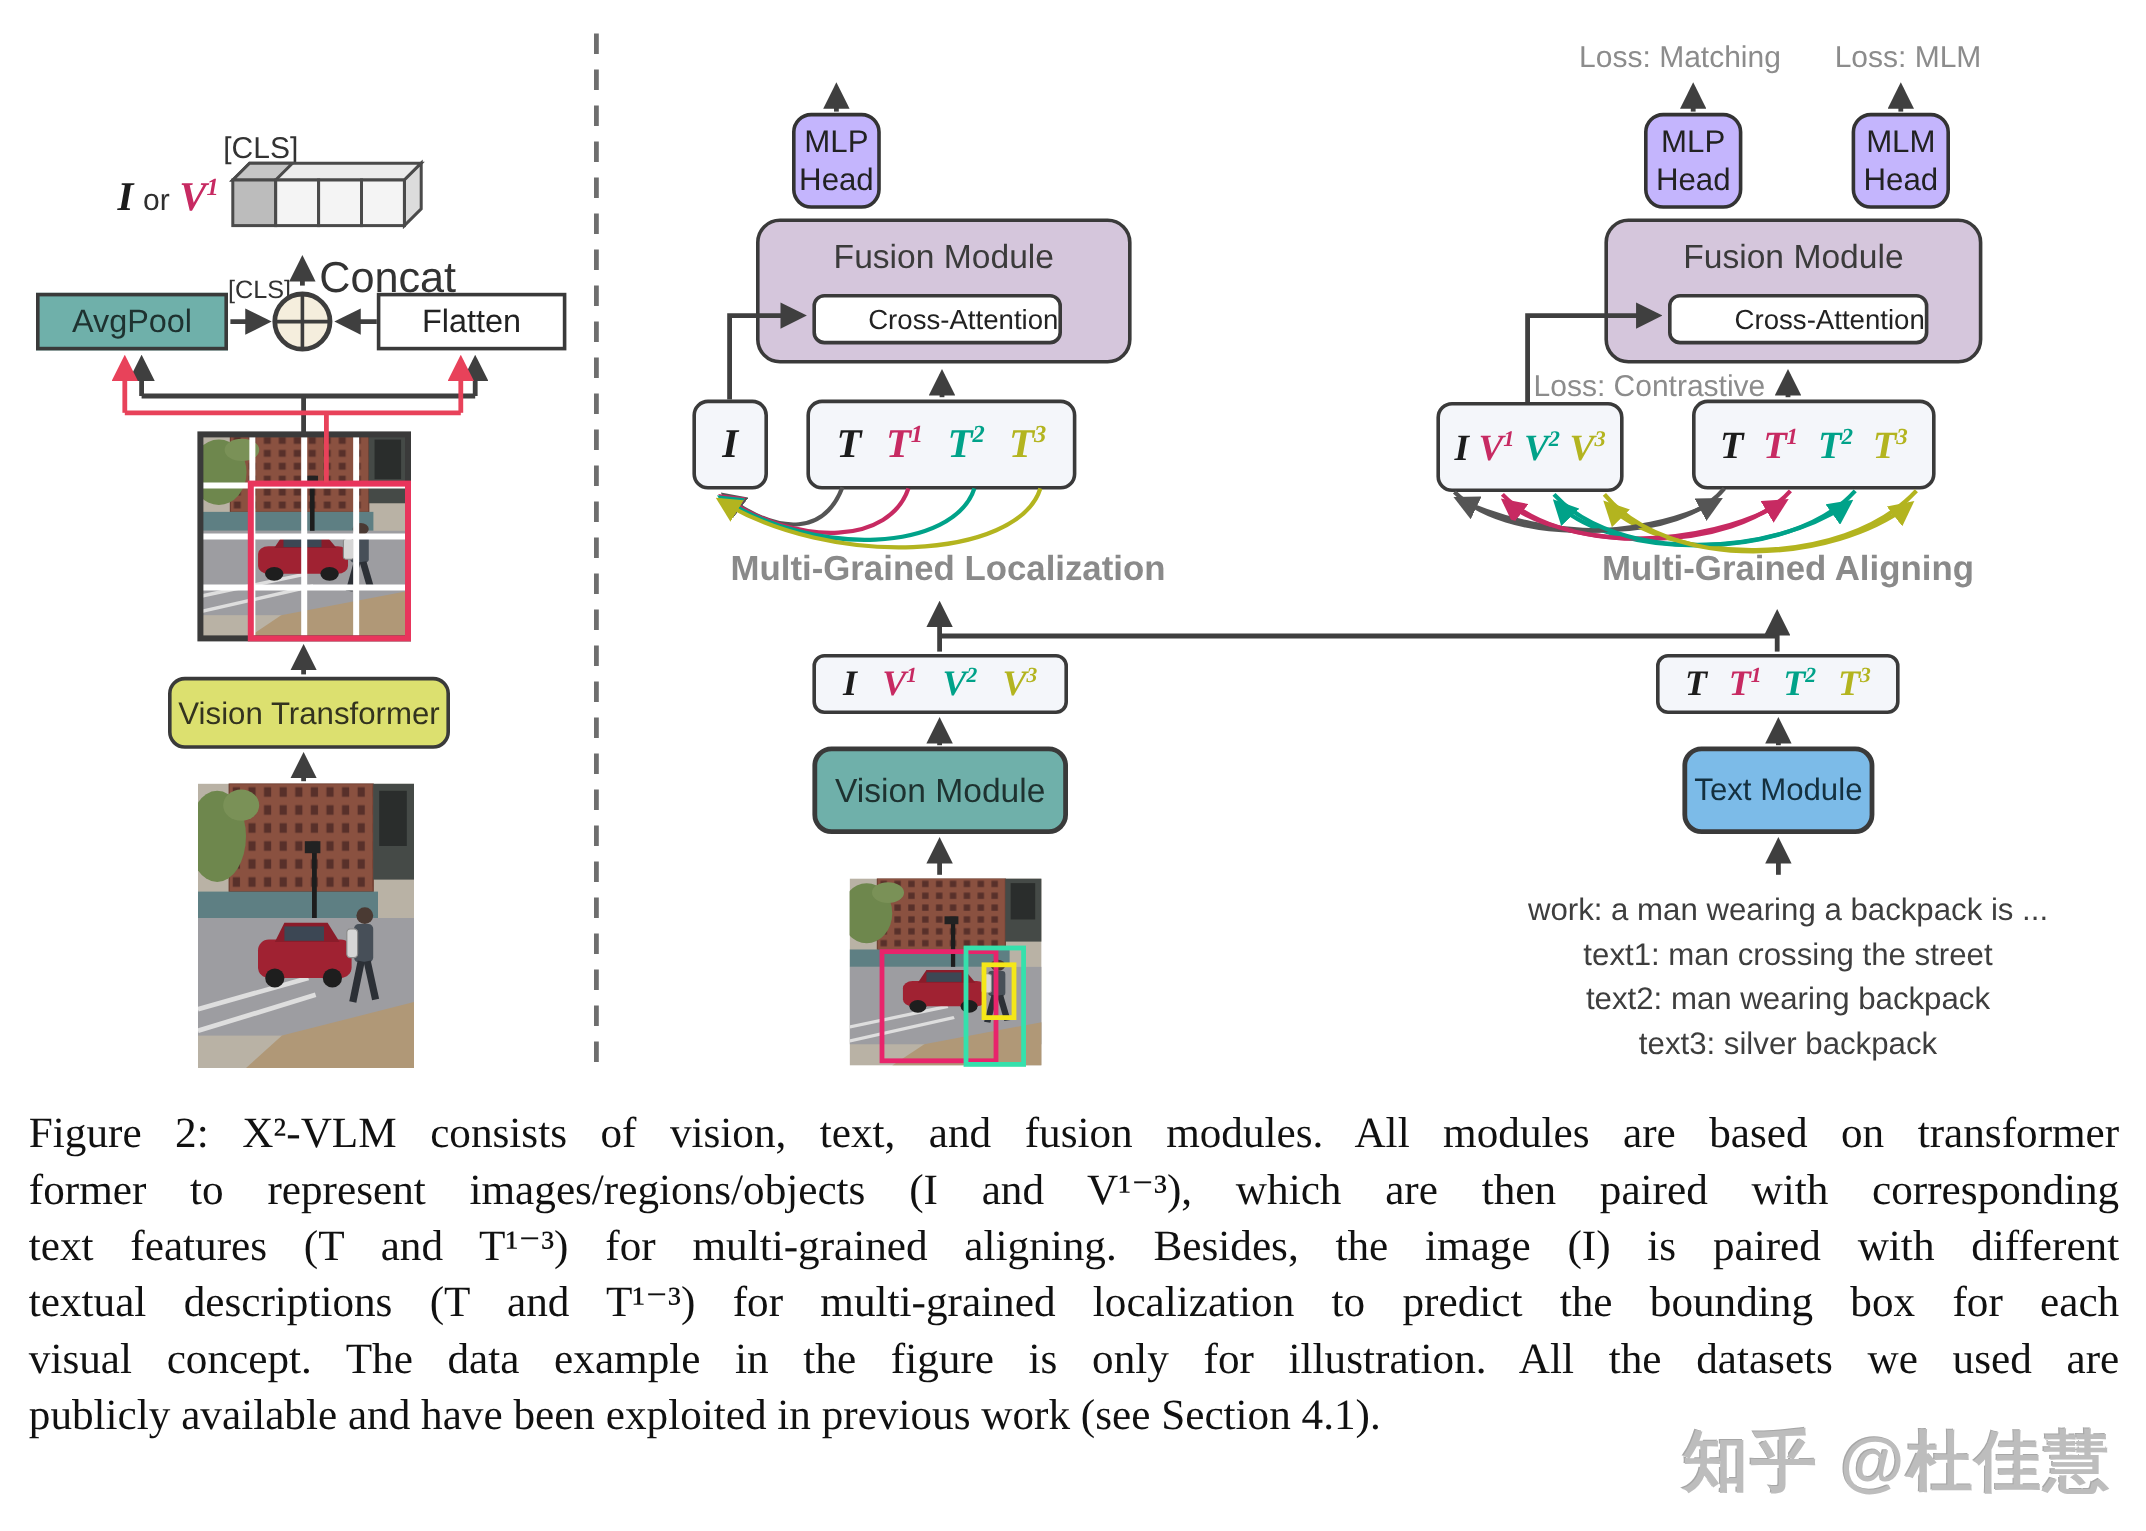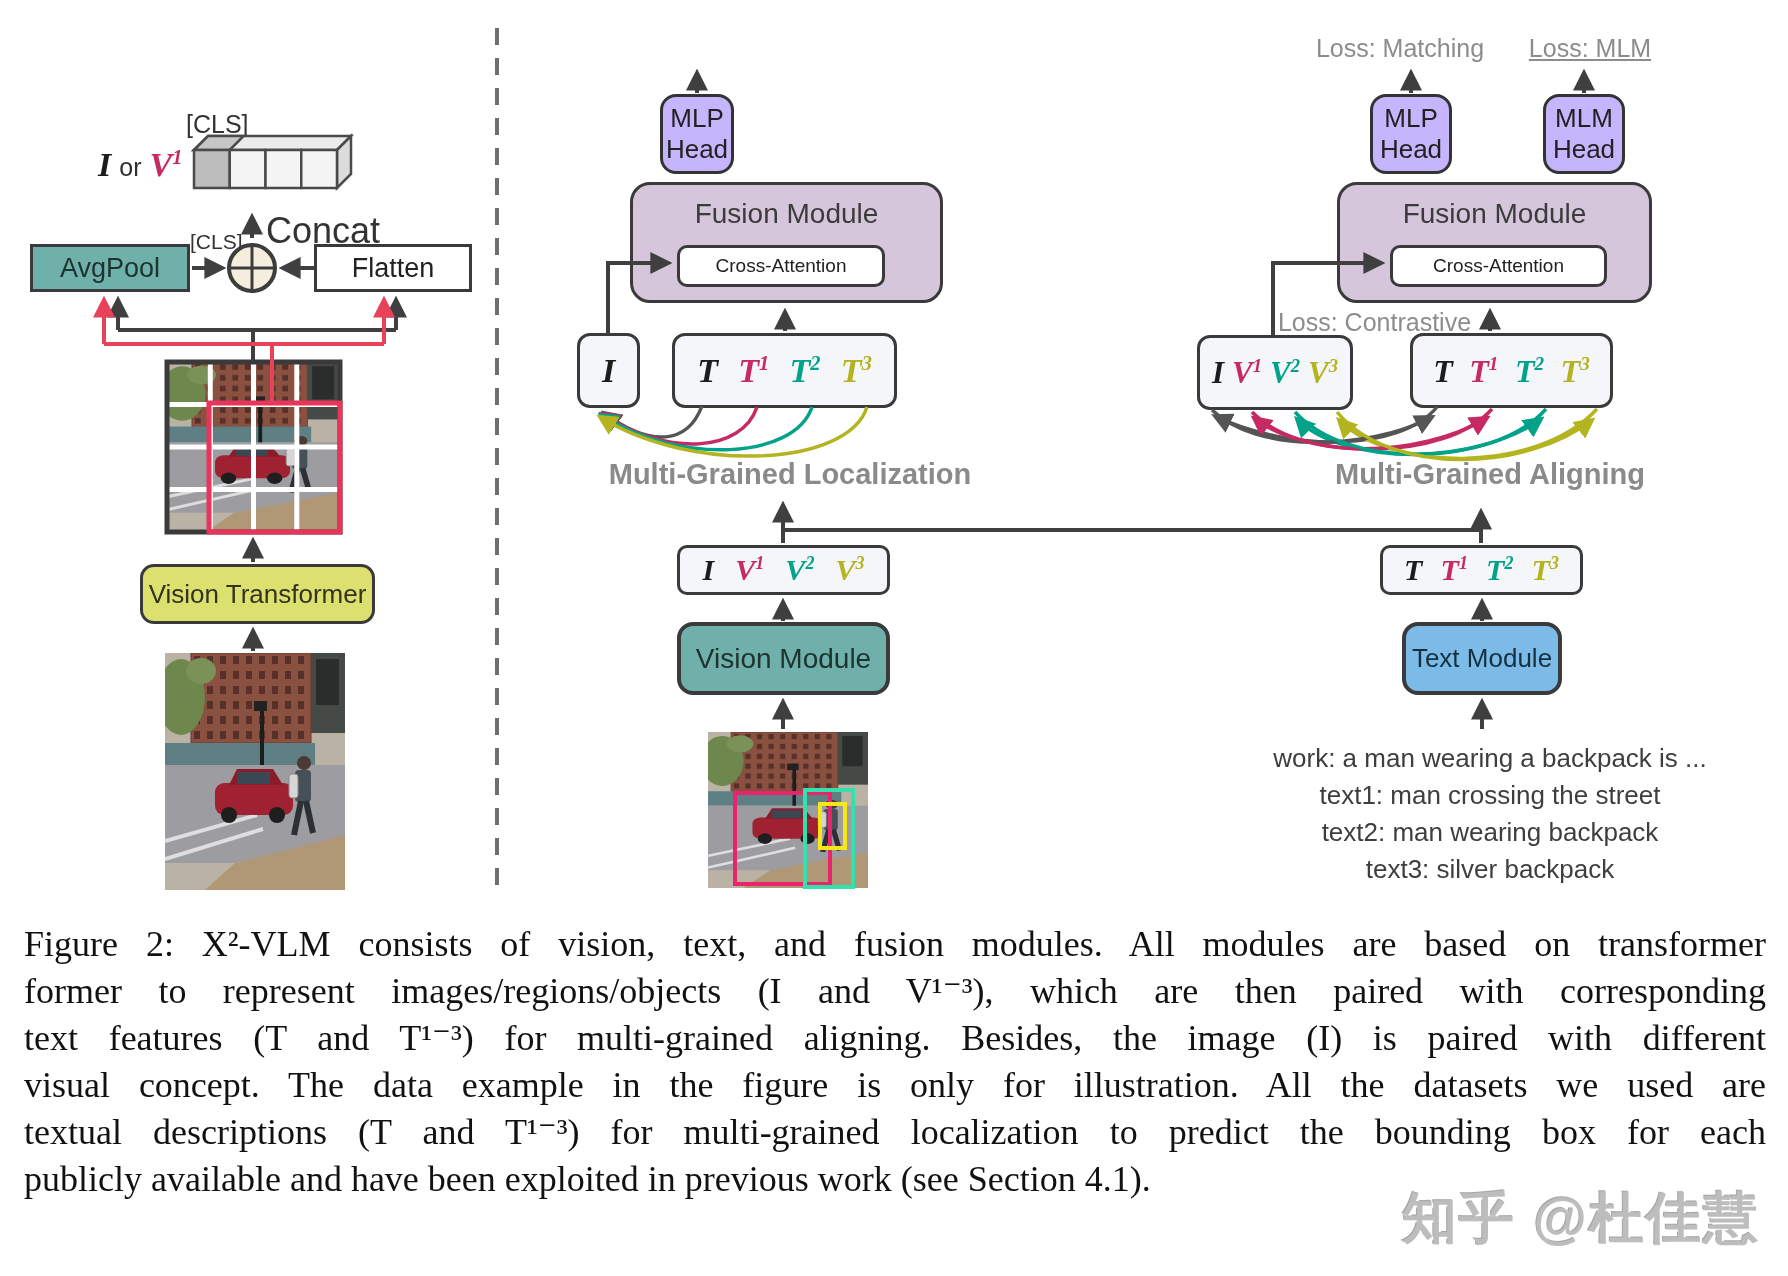--- a/index.html
+++ b/index.html
@@ -7,21 +7,21 @@
         font-family:"Liberation Sans",sans-serif;color:#222;}
   .abs{position:absolute;box-sizing:border-box;}
   .box{position:absolute;box-sizing:border-box;border:3px solid #3a3a3a;background:#fff;
        display:flex;align-items:center;justify-content:center;text-align:center;}
   .glabel{color:#8c8c8c;}
   .section-label{font-weight:bold;color:#8a8a8a;font-size:29px;text-align:center;}
   .head-box{border-radius:16px;border:3.5px solid #333;background:#c4b5fd;font-size:26px;
             line-height:31px;white-space:pre-line;text-align:center;}
   .fusion{background:#d5c6dc;border:3.5px solid #3a3a3a;border-radius:20px;
           align-items:flex-start;padding-top:13px;font-size:28px;color:#3b3b3b;}
-  .ca{border-radius:10px;font-size:19px;border-width:3px;}
+  .ca{border-radius:10px;font-size:23px;border-width:3px;justify-content:flex-end;}
   .tok-box{position:absolute;box-sizing:border-box;background:#f4f6fa;border:3px solid #3a3a3a;
            border-radius:13px;display:flex;align-items:center;justify-content:space-around;padding:0 12px;}
   .tok{font-family:"Liberation Serif","DejaVu Serif",serif;font-style:italic;font-weight:600;line-height:1;}
   .tok sup{font-size:0.6em;line-height:0;}
   .tok.plain{font-family:"Liberation Sans",sans-serif;font-style:normal;font-weight:normal;font-size:25px;}
   .teal{background:#6fb0aa;color:#1e3230;}
   .yellow{background:#dce06f;border-radius:14px;}
   .blue{background:#7cbbe8;border-radius:16px;border-width:4px;color:#14303f;}
   .tealbig{background:#6fb0aa;border-radius:16px;border-width:4px;color:#1e3230;}
   #caption{position:absolute;left:24px;top:921px;width:1742px;}
@@ -92,21 +92,21 @@
       <span class="tok" style="color: rgb(199, 42, 98);">V<sup>1</sup></span>
       <span class="tok" style="color: rgb(0, 162, 137);">V<sup>2</sup></span>
       <span class="tok" style="color: rgb(179, 180, 31);">V<sup>3</sup></span>
     </div>
 
   <div class="box tealbig" style="left:677px;top:622px;width:213px;height:73px;font-size:28px;">
     <span>Vision Module</span>
   </div>
 
   <div class="abs glabel" style="left:1300px;top:34px;width:200px;text-align:center;font-size:25px;">Loss: Matching</div>
-  <div class="abs glabel" style="left:1490px;top:34px;width:200px;text-align:center;font-size:25px;text-decoration:underline;">Loss: MLM</div>
+  <div class="abs glabel" style="left:1490px;top:34px;width:200px;text-align:center;font-size:25px;">Loss: MLM</div>
 
   <div class="box head-box" style="left:1370px;top:94px;width:82px;height:80px;">MLP
 Head</div>
   <div class="box head-box" style="left:1543px;top:94px;width:82px;height:80px;">MLM
 Head</div>
 
   <div class="box fusion" style="left:1337px;top:182px;width:315px;height:121px;">
     <span>Fusion Module</span>
   </div>
   <div class="box ca" style="left:1390px;top:245px;width:217px;height:42px;">
@@ -145,22 +145,22 @@
       <div class="cap-line">work: a man wearing a backpack is ...</div>
       <div class="cap-line">text1: man crossing the street</div>
       <div class="cap-line">text2: man wearing backpack</div>
       <div class="cap-line">text3: silver backpack</div>
     </div>
 
   <div id="caption">
       <div class="cap-line">Figure 2: X²-VLM consists of vision, text, and fusion modules. All modules are based on transformer</div>
       <div class="cap-line">former to represent images/regions/objects (I and V¹⁻³), which are then paired with corresponding</div>
       <div class="cap-line">text features (T and T¹⁻³) for multi-grained aligning. Besides, the image (I) is paired with different</div>
+      <div class="cap-line">textual descriptions (T and T¹⁻³) for multi-grained localization to predict the bounding box for each</div>
       <div class="cap-line">visual concept. The data example in the figure is only for illustration. All the datasets we used are</div>
-      <div class="cap-line">textual descriptions (T and T¹⁻³) for multi-grained localization to predict the bounding box for each</div>
       <div class="cap-line">publicly available and have been exploited in previous work (see Section 4.1).</div>
     </div>
   <div id="watermark">知乎 @杜佳慧</div>
 
   <svg class="overlay" width="1788" height="1276" viewBox="0 0 1788 1276">
     <defs>
       <marker id="mB" viewBox="0 0 10 10" refX="8" refY="5" markerWidth="5.5" markerHeight="5.5" orient="auto-start-reverse">
           <path d="M0,0 L10,5 L0,10 z" fill="#3f3f3f"></path>
         </marker>
       <marker id="mR" viewBox="0 0 10 10" refX="8" refY="5" markerWidth="5.5" markerHeight="5.5" orient="auto-start-reverse">

